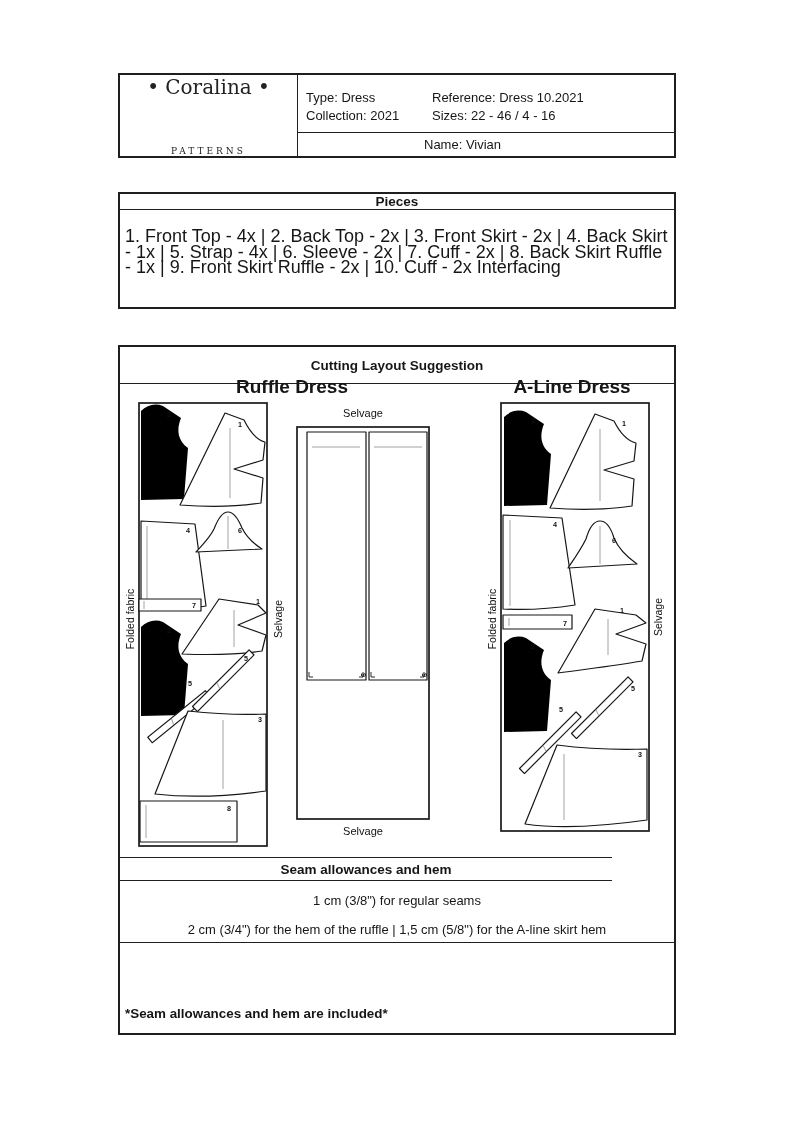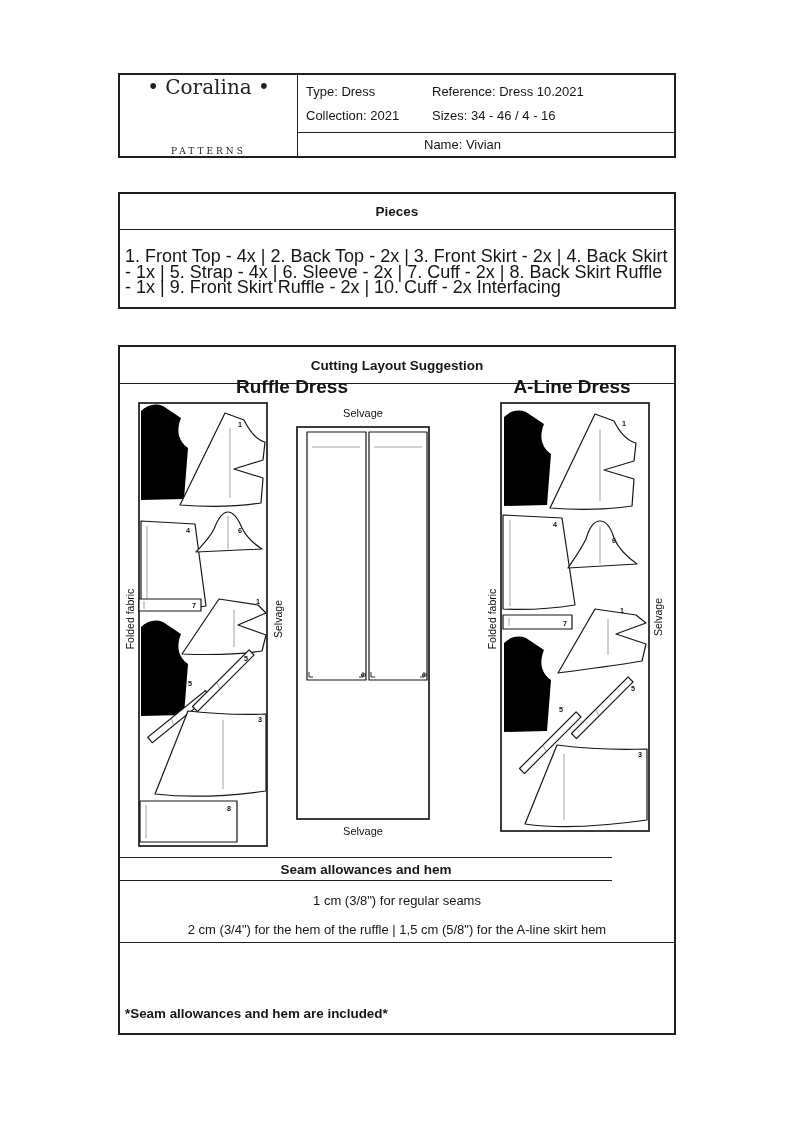--- a/index.html
+++ b/index.html
@@ -10,21 +10,21 @@
             font-weight:bold;font-size:13.5px;box-sizing:border-box;}
   
   .hdr{display:flex;}
   .logocell{width:178px;border-right:1.6px solid #1f1f1f;display:flex;flex-direction:column;
             align-items:center;justify-content:space-between;box-sizing:border-box;}
   .brand{font-family:"DejaVu Serif","Liberation Serif",serif;font-size:20px;color:#222;}
   .brandsub{font-family:"DejaVu Serif","Liberation Serif",serif;font-size:9px;letter-spacing:3px;
             margin-top:3px;color:#222;}
   .hdr-right{flex:1;display:flex;flex-direction:column;}
   .hdr-top{height:57px;display:flex;}
-  .hdr-col{display:flex;flex-direction:column;justify-content:space-between;padding:9px 0 9px 8px;
+  .hdr-col{display:flex;flex-direction:column;justify-content:space-between;padding:15px 0 9px 8px;
            box-sizing:border-box;font-size:13px;}
   .hdr-col1{width:126px;}
   .hdr-col2{flex:1;justify-content:space-between;}
   .hdr-name{flex:1;border-top:1.6px solid #1f1f1f;display:flex;align-items:center;
             padding-left:126px;font-size:13px;box-sizing:border-box;}
   
   .pieces-body{padding:19px 5px 0 5px;font-size:18px;line-height:15.6px;}
   
   .lay{position:absolute;left:0;top:24px;width:460px;height:486px;}
   .layhead{position:absolute;font-size:19px;font-weight:bold;text-align:center;}
@@ -56,29 +56,29 @@
       <div class="brandsub">PATTERNS</div>
     </div>
     <div class="hdr-right">
       <div class="hdr-top">
         <div class="hdr-col hdr-col1">
           <div>Type: Dress</div>
           <div>Collection: 2021</div>
         </div>
         <div class="hdr-col hdr-col2">
           <div>Reference: Dress 10.2021</div>
-          <div>Sizes: 34 - 46 / 4 - 16</div>
+          <div>Sizes: 22 - 46 / 4 - 16</div>
         </div>
       </div>
       <div class="hdr-name">Name: Vivian</div>
     </div>
   </div>
 
   <div class="box" style="left:118px;top:192px;width:558px;height:117px;">
-    <div class="titlerow" style="height:36px;">Pieces</div>
+    <div class="titlerow" style="height:16px;">Pieces</div>
     <div class="pieces-body">1. Front Top - 4x | 2. Back Top - 2x | 3. Front Skirt - 2x | 4. Back Skirt - 1x | 5. Strap - 4x | 6. Sleeve - 2x | 7. Cuff - 2x | 8. Back Skirt Ruffle - 1x | 9. Front Skirt Ruffle - 2x | 10. Cuff - 2x Interfacing</div>
   </div>
 
   <div class="box" style="left:118px;top:345px;width:558px;height:690px;">
     <div class="titlerow" style="height:37px;">Cutting Layout Suggestion</div>
 
     <div class="lay">
       <div class="layhead" style="left:86px;top:5px;width:172px;">Ruffle Dress</div>
       <div class="layhead" style="left:366px;top:5px;width:172px;">A-Line Dress</div>
 

